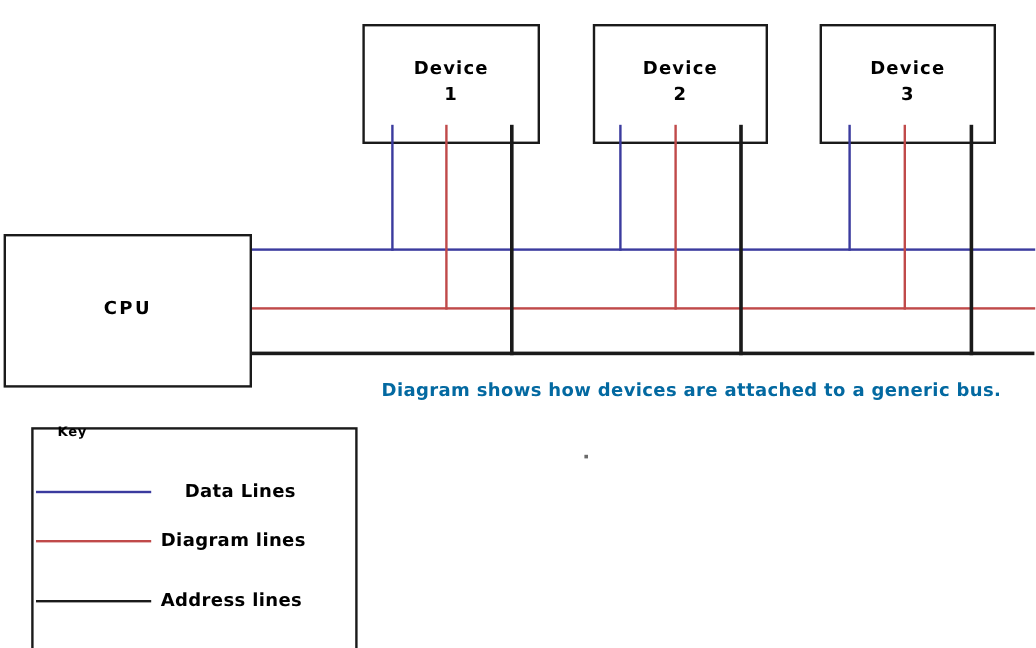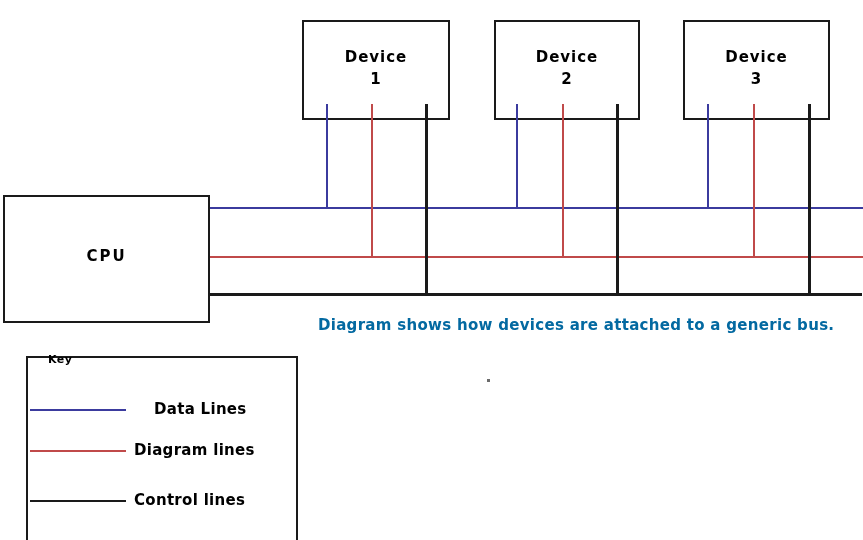--- a/index.html
+++ b/index.html
@@ -175,16 +175,16 @@
     <div class="legend-text" style="left:134px; top:400px;margin-left:20px;">Data Lines</div>
   </div>
 
   <div class="legend-row">
     <div class="legend-swatch w-address" style="left:30px; top:450px; width:96px;"></div>
     <div class="legend-text" style="left:134px; top:441px;">Diagram lines</div>
   </div>
 
   <div class="legend-row">
     <div class="legend-swatch w-control" style="left:30px; top:500px; width:96px;"></div>
-    <div class="legend-text" style="left:134px; top:491px;">Control lines</div>
+    <div class="legend-text" style="left:134px; top:491px;">Address lines</div>
   </div>
 
 </div>
 
 </body></html>

